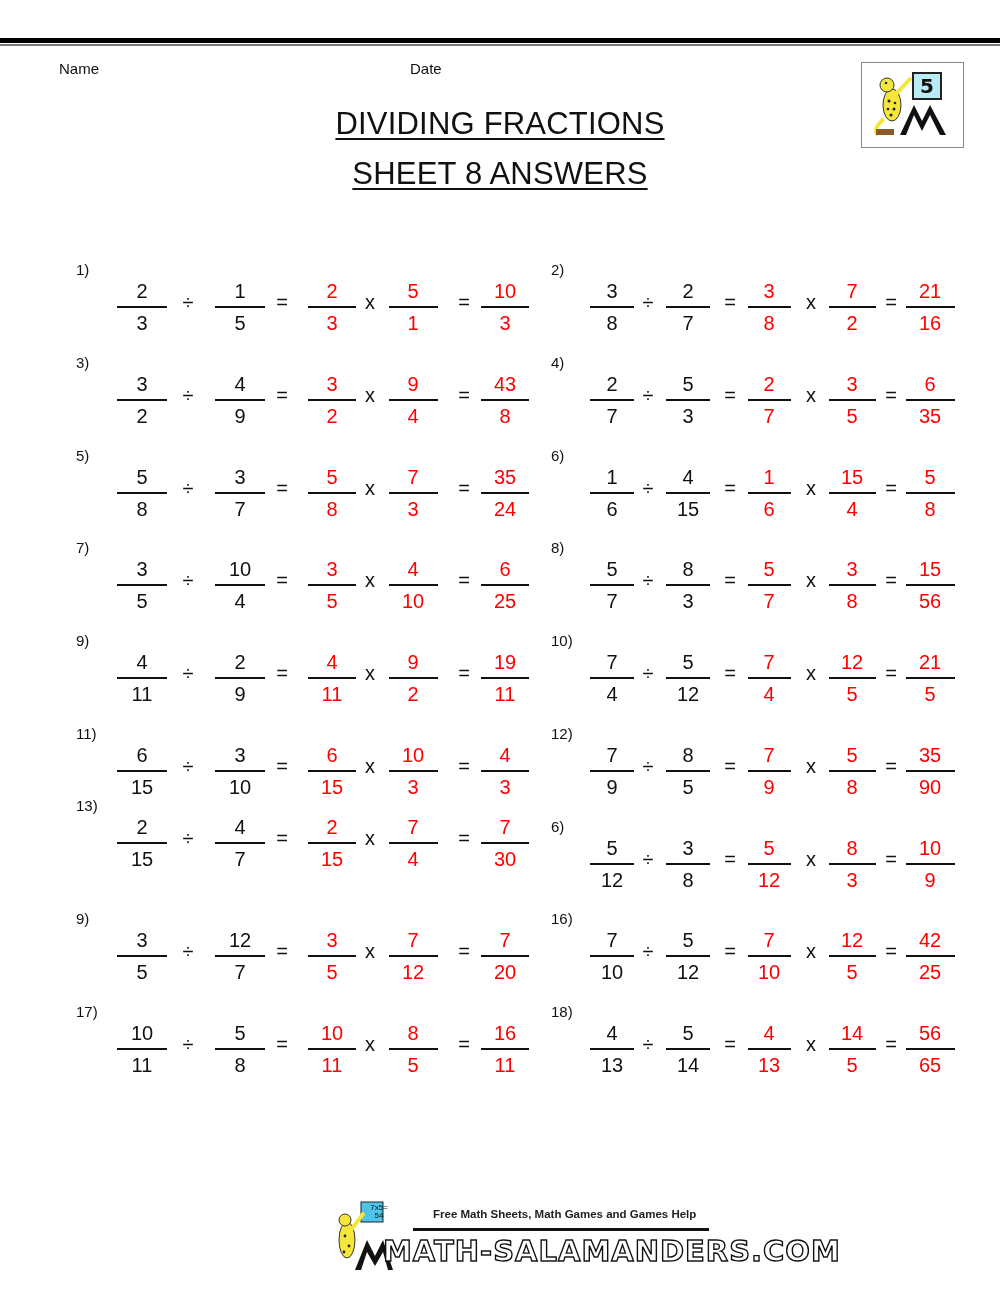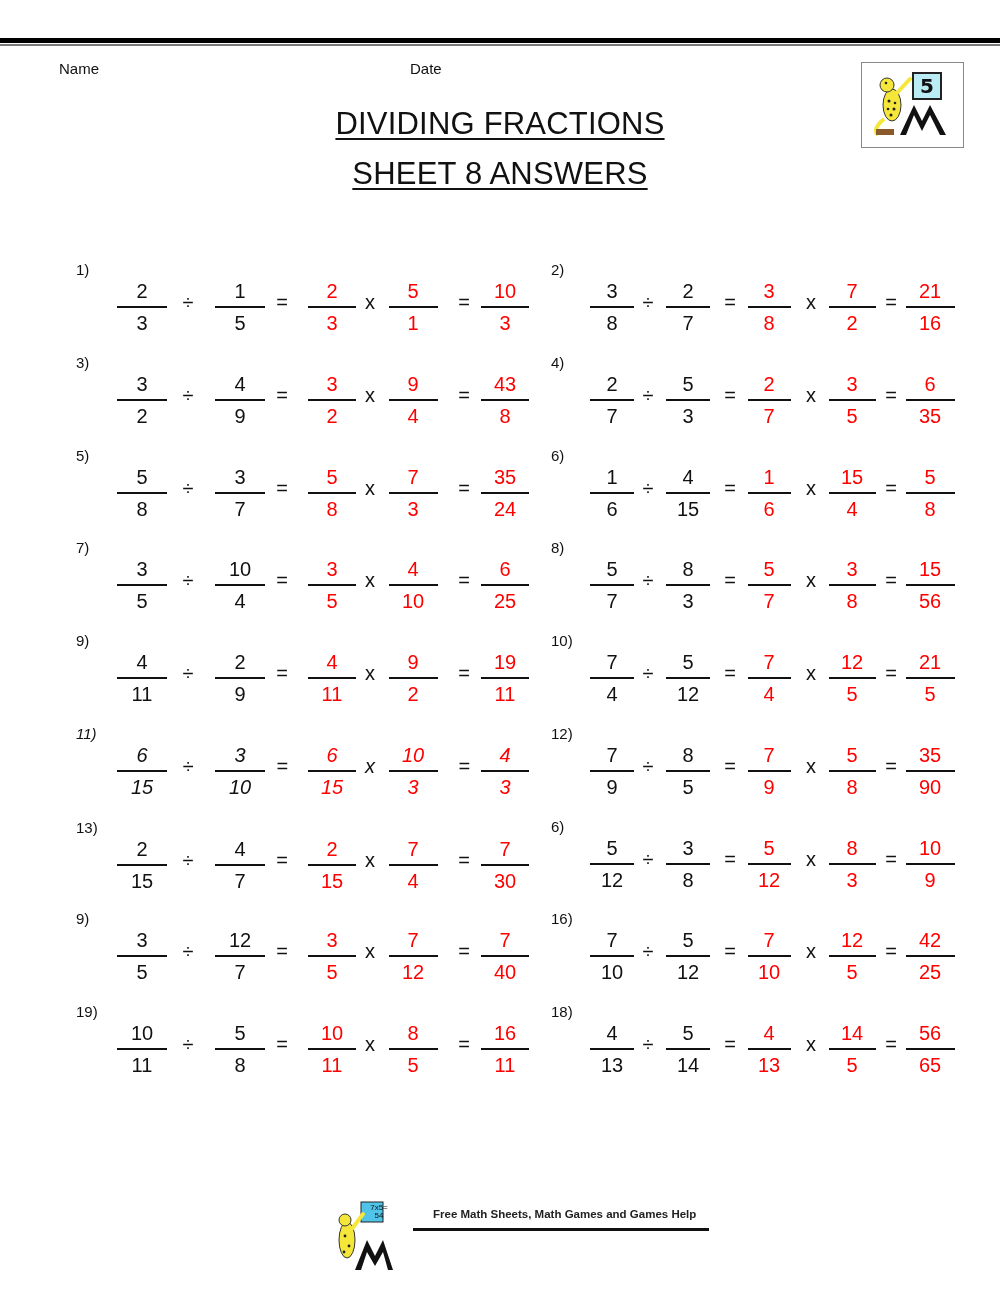--- a/index.html
+++ b/index.html
@@ -376,21 +376,21 @@
       <div class="frac red" style="left: 354.5px; width: 49px;">
         <span class="num">21</span>
         <span class="bar"></span>
         <span class="den">5</span>
       </div>
       <div class="op" style="left: 87px;">÷</div>
       <div class="op" style="left: 169px;">=</div>
       <div class="op" style="left: 250px;">x</div>
       <div class="op" style="left: 330px;">=</div>
     </div>
-    <div class="problem" style="left: 76px; top: 724.75px; font-style: italic;">
+    <div class="problem" style="left: 76px; top: 724.75px;">
       <div class="pnum">11)</div>
       <div class="frac" style="left: 41px; width: 50px;">
         <span class="num">6</span>
         <span class="bar"></span>
         <span class="den">15</span>
       </div>
       <div class="frac" style="left: 139px; width: 50px;">
         <span class="num">3</span>
         <span class="bar"></span>
         <span class="den">10</span>
@@ -440,21 +440,21 @@
       <div class="frac red" style="left: 354.5px; width: 49px;">
         <span class="num">35</span>
         <span class="bar"></span>
         <span class="den">90</span>
       </div>
       <div class="op" style="left: 87px;">÷</div>
       <div class="op" style="left: 169px;">=</div>
       <div class="op" style="left: 250px;">x</div>
       <div class="op" style="left: 330px;">=</div>
     </div>
-    <div class="problem" style="left: 76px; top: 819px;">
+    <div class="problem" style="left: 76px; top: 797px;">
       <div class="pnum">13)</div>
       <div class="frac" style="left: 41px; width: 50px;">
         <span class="num">2</span>
         <span class="bar"></span>
         <span class="den">15</span>
       </div>
       <div class="frac" style="left: 139px; width: 50px;">
         <span class="num">4</span>
         <span class="bar"></span>
         <span class="den">7</span>
@@ -529,21 +529,21 @@
         <span class="den">5</span>
       </div>
       <div class="frac red" style="left: 312.5px; width: 49px;">
         <span class="num">7</span>
         <span class="bar"></span>
         <span class="den">12</span>
       </div>
       <div class="frac red" style="left: 405px; width: 48px;">
         <span class="num">7</span>
         <span class="bar"></span>
-        <span class="den">40</span>
+        <span class="den">20</span>
       </div>
       <div class="op" style="left: 102px;">÷</div>
       <div class="op" style="left: 196px;">=</div>
       <div class="op" style="left: 284px;">x</div>
       <div class="op" style="left: 378px;">=</div>
     </div>
     <div class="problem" style="left: 551px; top: 910.25px;">
       <div class="pnum">16)</div>
       <div class="frac" style="left: 39px; width: 44px;">
         <span class="num">7</span>
@@ -569,21 +569,21 @@
         <span class="num">42</span>
         <span class="bar"></span>
         <span class="den">25</span>
       </div>
       <div class="op" style="left: 87px;">÷</div>
       <div class="op" style="left: 169px;">=</div>
       <div class="op" style="left: 250px;">x</div>
       <div class="op" style="left: 330px;">=</div>
     </div>
     <div class="problem" style="left: 76px; top: 1003px;">
-      <div class="pnum">19)</div>
+      <div class="pnum">17)</div>
       <div class="frac" style="left: 41px; width: 50px;">
         <span class="num">10</span>
         <span class="bar"></span>
         <span class="den">11</span>
       </div>
       <div class="frac" style="left: 139px; width: 50px;">
         <span class="num">5</span>
         <span class="bar"></span>
         <span class="den">8</span>
       </div>
@@ -648,13 +648,14 @@
     <circle cx="20" cy="20" r="6" fill="#f5e63a" stroke="#333" stroke-width="1"></circle>
     <path d="M26,30 L38,14" stroke="#f5e63a" stroke-width="4" stroke-linecap="round"></path>
     <circle cx="20" cy="36" r="1.4" fill="#222"></circle>
       <circle cx="24" cy="46" r="1.4" fill="#222"></circle>
     <circle cx="19" cy="52" r="1.4" fill="#222"></circle>
     <polygon points="30,70 42,40 50,56 58,40 68,70 63,70 58,52 50,66 42,52 36,70" fill="#111"></polygon>
   </svg>
   <div style="position:absolute;left:44px;top:4px;font-size:8px;color:#111;width:20px;line-height:8px;text-align:center">7x5= 54</div>
   <div class="footer-tag">Free Math Sheets, Math Games and Games Help</div>
   <div class="footer-rule"></div>
+  <div class="footer-site">MATH-SALAMANDERS.COM</div>
 </div>
 
 </body></html>

